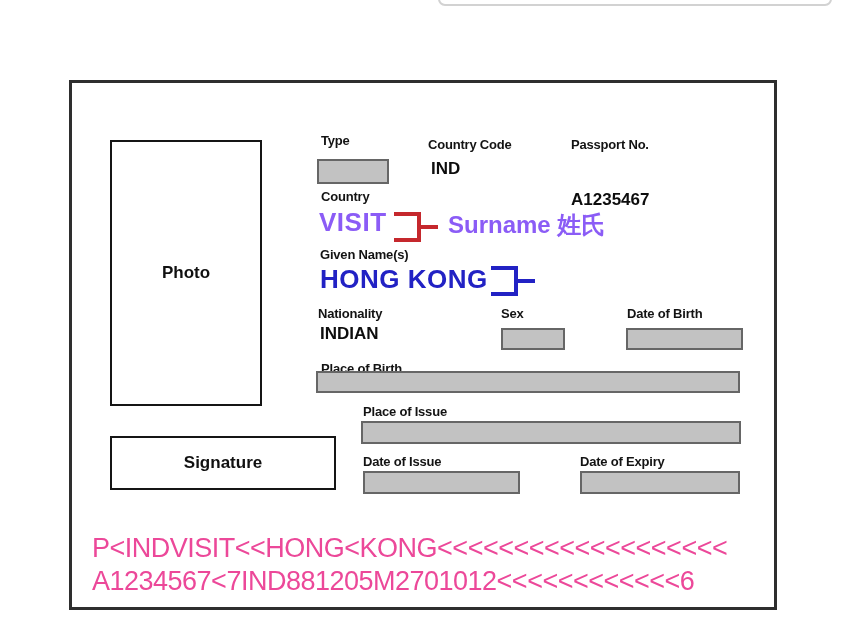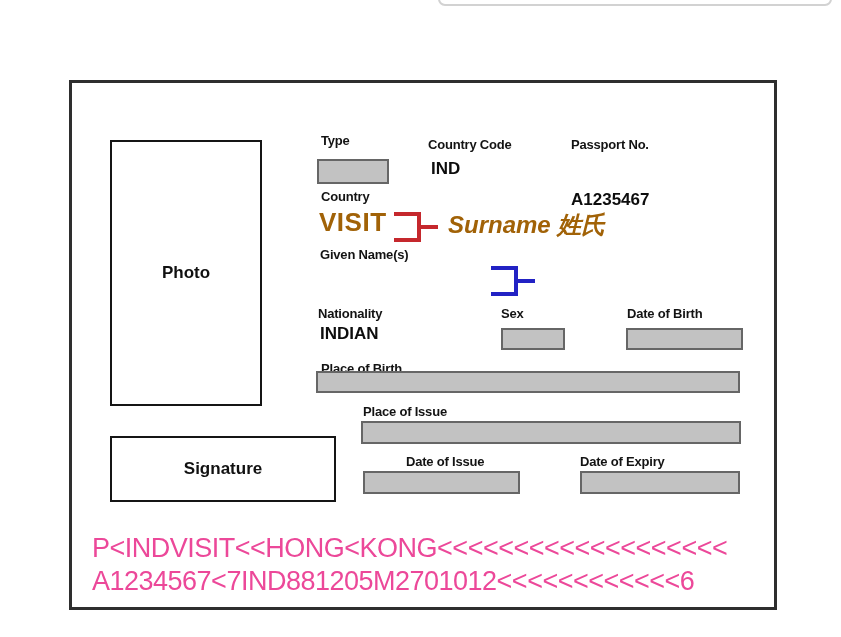--- a/index.html
+++ b/index.html
@@ -35,21 +35,21 @@
     position: absolute;
     left: 38px; top: 57px;
     width: 152px; height: 266px;
     border: 2px solid #151515;
     display: flex; align-items: center; justify-content: center;
     font-weight: bold; font-size: 17px;
   }
   .signature-box {
     position: absolute;
     left: 38px; top: 353px;
-    width: 226px; height: 66px;
+    width: 226px; height: 54px;
     border: 2px solid #151515;
     display: flex; align-items: center; justify-content: center;
     font-weight: bold; font-size: 17px;
   }
 
   .lbl {
     position: absolute;
     font-size: 13px; font-weight: bold; color: #131313;
     white-space: nowrap; letter-spacing: -0.2px;
   }
@@ -57,21 +57,21 @@
     position: absolute;
     font-size: 17px; font-weight: bold; color: #0d0d0d;
     white-space: nowrap;
   }
   .fieldbox {
     position: absolute;
     background: #c2c2c2;
     border: 2px solid #666;
   }
 
-  .red-text  { color: #a16207; }
+  .red-text  { color: #8b5cf6; }
   .blue-text { color: #2222c4; }
 
   .name-value {
     position: absolute;
     font-size: 26px; font-weight: bold;
     white-space: nowrap; letter-spacing: 0.5px;
   }
   .annotation {
     position: absolute;
     font-size: 24px; font-weight: bold;
@@ -127,44 +127,45 @@
 
   <div class="lbl" style="left:499px; top:54px;">Passport No.</div>
   <div class="val" style="left:499px; top:76px;margin-top:31px;">A1235467</div>
 
   <div class="lbl" style="left:249px; top:106px;">Country</div>
   <div class="name-value red-text" style="left:247px; top:124px;">VISIT</div>
   <div class="bracket-wrap bracket-red" style="left:322px; top:129px;">
     <div class="bracket-c"></div>
     <div class="bracket-dash"></div>
   </div>
-  <div class="annotation red-text" style="left:376px; top:126px;font-style:italic;">Surname 姓氏</div>
+  <div class="annotation red-text" style="left:376px; top:126px;">Surname 姓氏</div>
 
   <div class="lbl" style="left:248px; top:164px;">Given Name(s)</div>
+  <div class="name-value blue-text" style="left:248px; top:181px;">HONG KONG</div>
   <div class="bracket-wrap bracket-blue" style="left:419px; top:183px;">
     <div class="bracket-c"></div>
     <div class="bracket-dash"></div>
   </div>
 
   <div class="lbl" style="left:246px; top:223px;">Nationality</div>
   <div class="val" style="left:248px; top:241px;">INDIAN</div>
 
   <div class="lbl" style="left:429px; top:223px;">Sex</div>
   <div class="fieldbox" style="left:429px; top:245px; width:64px; height:22px;"></div>
 
   <div class="lbl" style="left:555px; top:223px;">Date of Birth</div>
   <div class="fieldbox" style="left:554px; top:245px; width:117px; height:22px;"></div>
 
   <div class="lbl" style="left:249px; top:278px;">Place of Birth</div>
   <div class="fieldbox" style="left:244px; top:288px; width:424px; height:22px;"></div>
 
   <div class="lbl" style="left:291px; top:321px;">Place of Issue</div>
   <div class="fieldbox" style="left:289px; top:338px; width:380px; height:23px;"></div>
 
-  <div class="lbl" style="left:291px; top:371px;margin-left:43px;">Date of Issue</div>
+  <div class="lbl" style="left:291px; top:371px;">Date of Issue</div>
   <div class="fieldbox" style="left:291px; top:388px; width:157px; height:23px;"></div>
 
   <div class="lbl" style="left:508px; top:371px;">Date of Expiry</div>
   <div class="fieldbox" style="left:508px; top:388px; width:160px; height:23px;"></div>
 
   <div class="mrz">
     <div>P&lt;INDVISIT&lt;&lt;HONG&lt;KONG&lt;&lt;&lt;&lt;&lt;&lt;&lt;&lt;&lt;&lt;&lt;&lt;&lt;&lt;&lt;&lt;&lt;&lt;&lt;</div>
     <div>A1234567&lt;7IND881205M2701012&lt;&lt;&lt;&lt;&lt;&lt;&lt;&lt;&lt;&lt;&lt;&lt;6</div>
   </div>
 

